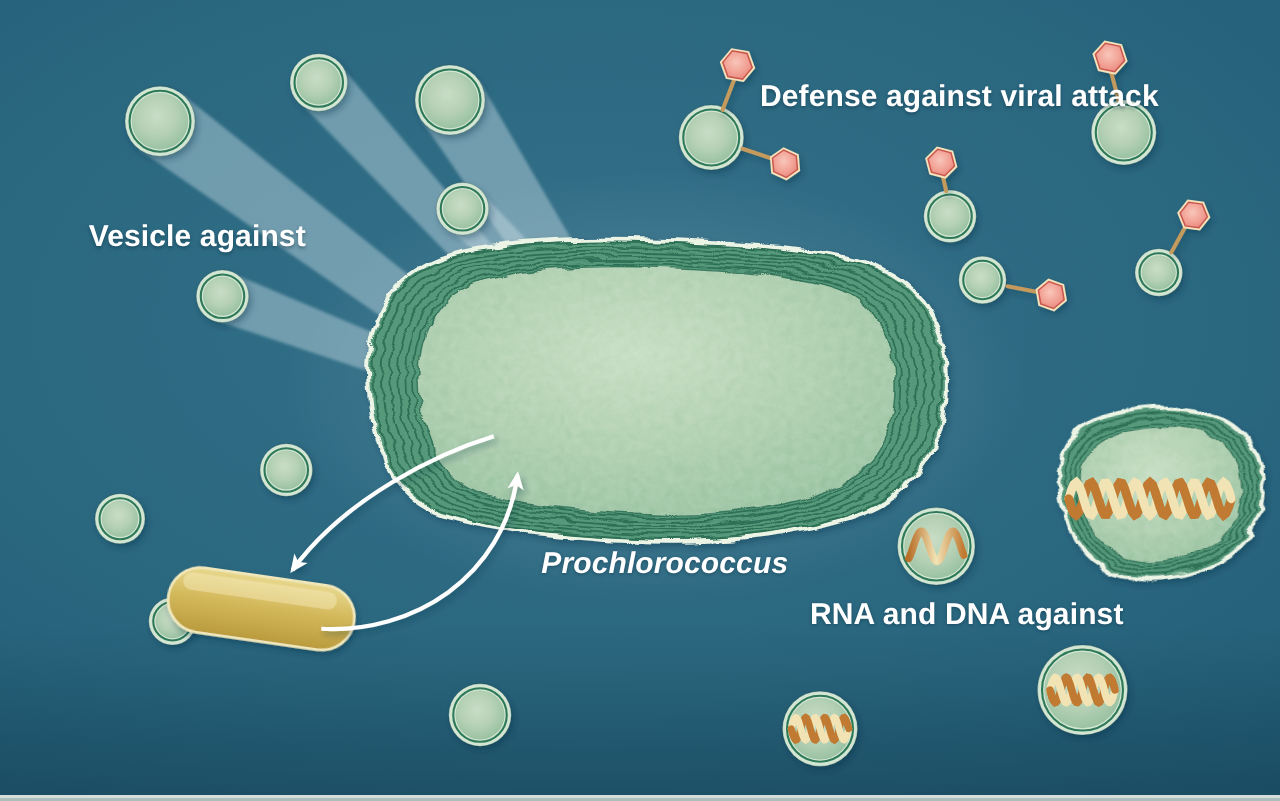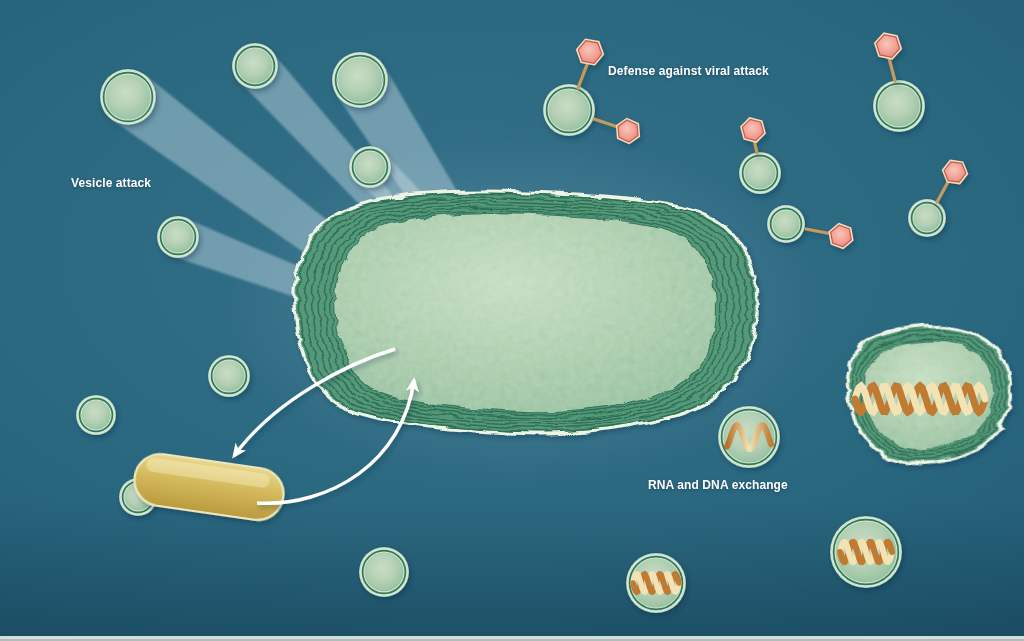--- a/index.html
+++ b/index.html
@@ -5,21 +5,21 @@
   html,body{margin:0;padding:0;background:#10394e;}
   #stage{
     position:relative;width:1024px;height:641px;overflow:hidden;
     background:
       linear-gradient(to bottom, rgba(0,0,0,0) 78%, rgba(6,32,47,0.28) 100%),
       radial-gradient(95% 85% at 46% 40%, #347089 0%, #2a6880 52%, #1f5973 100%);
     font-family:"Liberation Sans", sans-serif;
   }
   #scene{position:absolute;left:0;top:0;}
   .lbl{
-    position:absolute;color:#ffffff;font-size:12px;font-weight:600;
+    position:absolute;color:#ffffff;font-size:24px;font-weight:600;
     letter-spacing:0.1px;white-space:nowrap;z-index:5;
     text-shadow:0 1px 3px rgba(8,40,56,0.45);
   }
   #lbl-vesicle{left:71px;top:176px;}
   #lbl-defense{left:608px;top:64px;}
   #lbl-organism{left:433px;top:437px;font-style:italic;}
   #lbl-rna{left:648px;top:478px;}
   #lbl-het{left:71px;top:524px;}
   #footer-strip{
     position:absolute;left:0;bottom:0;width:100%;height:5px;z-index:6;
@@ -254,18 +254,19 @@
           <polygon points="899.7,48.5 891.7,57.4 880.0,54.9 876.3,43.5 884.3,34.6 896.0,37.1" fill="url(#phageGrad)" stroke="#c8574f" stroke-width="1.2"></polygon>
         </g>
         <g filter="url(#sh)">
           <line x1="937" y1="202" x2="948" y2="182" stroke="#c59a5d" stroke-width="3.2" stroke-linecap="round"></line>
           <polygon points="968.3,173.9 960.0,184.4 946.8,182.6 941.7,170.1 950.0,159.6 963.2,161.4" fill="#f4e2ba"></polygon>
           <polygon points="965.9,173.5 959.1,182.2 948.2,180.7 944.1,170.5 950.9,161.8 961.8,163.3" fill="url(#phageGrad)" stroke="#c8574f" stroke-width="1.2"></polygon>
         </g>
       </g>
   </svg>
 
-  <div class="lbl" id="lbl-vesicle">Vesicle attack</div>
+  <div class="lbl" id="lbl-vesicle">Vesicle against</div>
   <div class="lbl" id="lbl-defense">Defense against viral attack</div>
-  <div class="lbl" id="lbl-rna">RNA and DNA exchange</div>
+  <div class="lbl" id="lbl-organism">Prochlorococcus</div>
+  <div class="lbl" id="lbl-rna">RNA and DNA against</div>
 
   <div id="footer-strip"></div>
 </div>
 
 </body></html>

